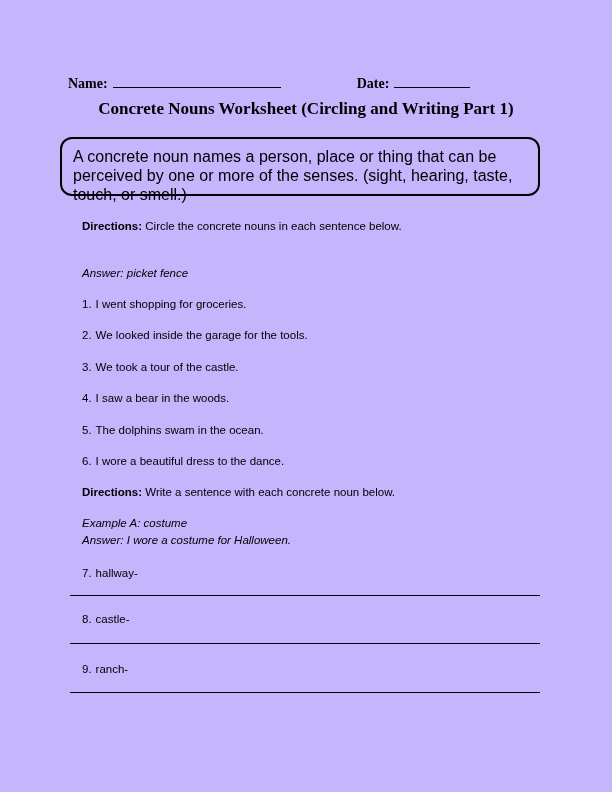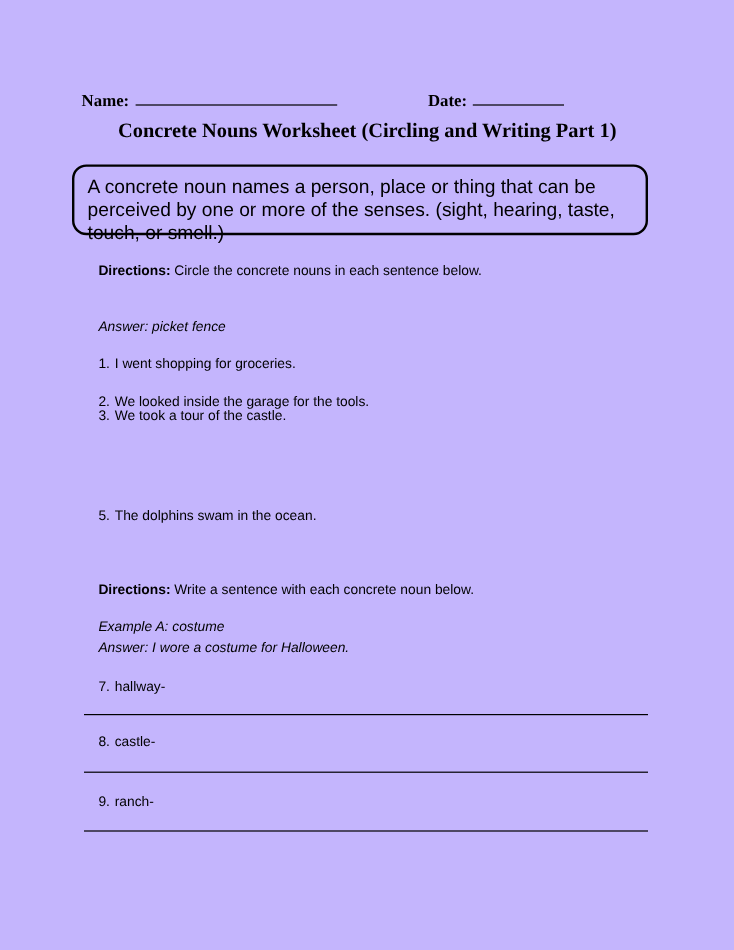--- a/index.html
+++ b/index.html
@@ -97,25 +97,31 @@
     <br>
     <span>Answer: picket fence</span>
   </div>
 
   <div class="body-text" style="top:297px;">
     <span class="num">1.</span><span>I went shopping for groceries.</span>
   </div>
   <div class="body-text" style="top:328px;">
     <span class="num">2.</span><span>We looked inside the garage for the tools.</span>
   </div>
-  <div class="body-text" style="top:340px;">
+  <div class="body-text" style="top:360px;">
     <span class="num">3.</span><span>We took a tour of the castle.</span>
+  </div>
+  <div class="body-text" style="top:391px;">
+    <span class="num">4.</span><span>I saw a bear in the woods.</span>
   </div>
   <div class="body-text" style="top:423px;">
     <span class="num">5.</span><span>The dolphins swam in the ocean.</span>
+  </div>
+  <div class="body-text" style="top:454px;">
+    <span class="num">6.</span><span>I wore a beautiful dress to the dance.</span>
   </div>
 
   <div class="body-text" style="top:485px;">
     <span class="bold">Directions:</span><span> Write a sentence with each concrete noun below.</span>
   </div>
 
   <div class="body-text example italic" style="top:515px;">
     <span>Example A: costume</span><br>
     <span>Answer: I wore a costume for Halloween.</span>
   </div>

